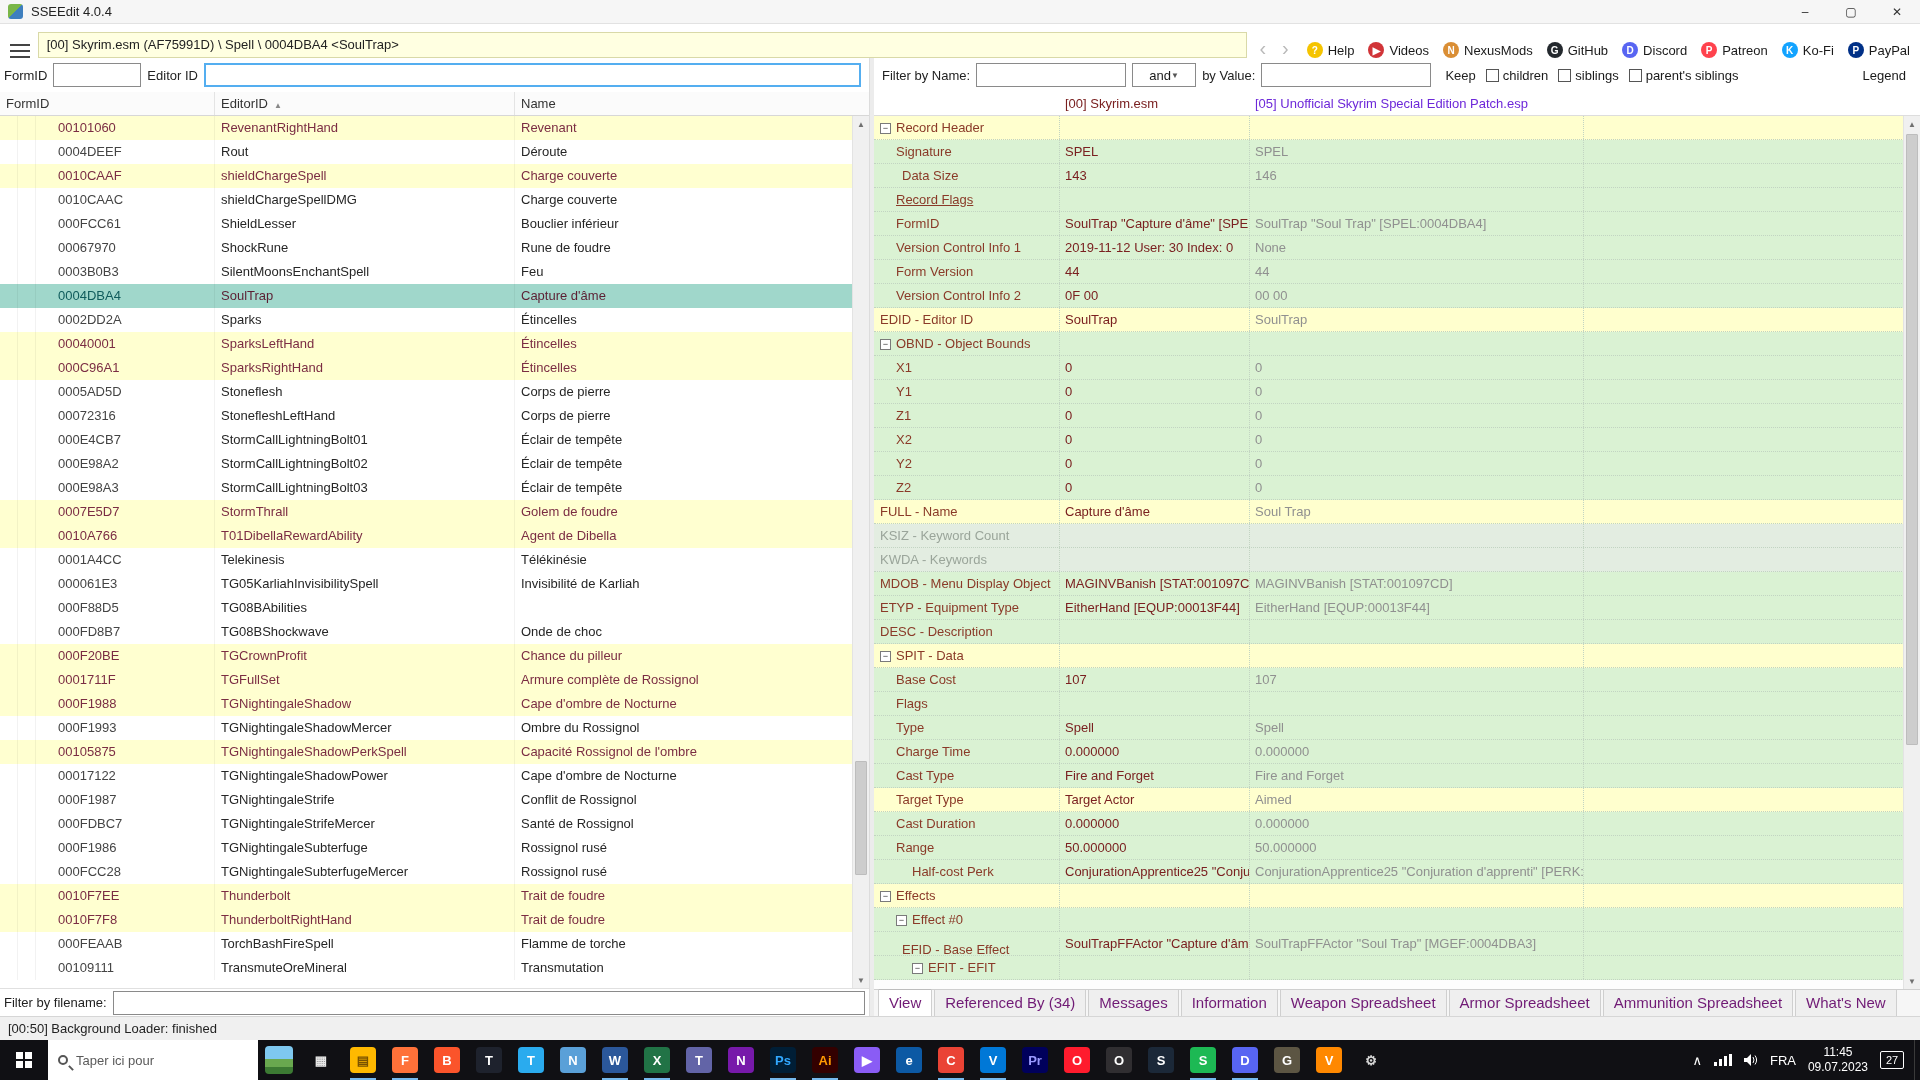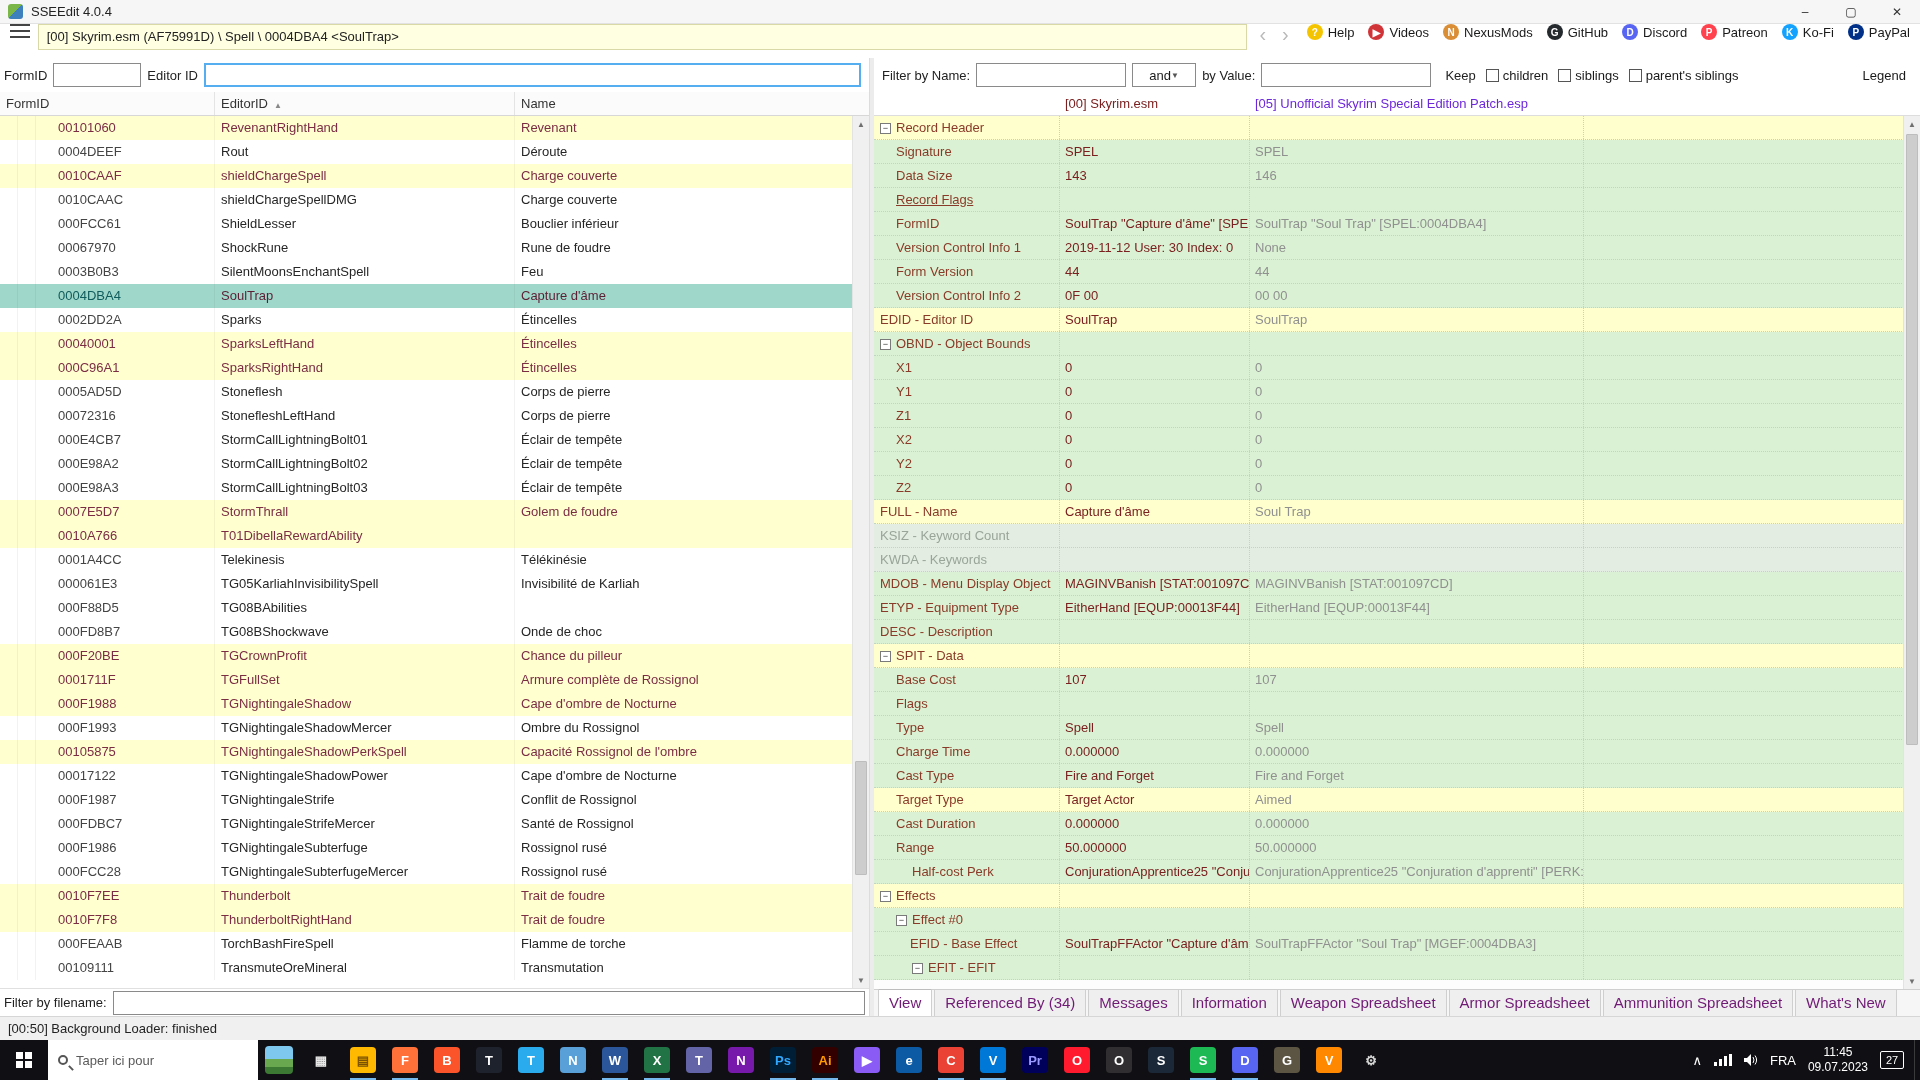--- a/index.html
+++ b/index.html
@@ -9,21 +9,21 @@
   .window{flex:1;display:flex;flex-direction:column;min-height:0;background:#fff}
 
   
   .titlebar{height:24px;display:flex;align-items:center;background:#f6f6f6;border-bottom:1px solid #e2e2e2;padding-left:8px}
   .appicon{width:15px;height:15px;border-radius:3px;background:linear-gradient(135deg,#7ab648 0 50%,#3e7fbe 50% 100%);margin-right:8px}
   .titletext{font-size:13px;color:#222}
   .wincontrols{margin-left:auto;display:flex;height:100%}
   .winbtn{width:46px;height:100%;display:flex;align-items:center;justify-content:center;color:#333;font-size:12px}
 
   
-  .toolbar{height:34px;display:flex;align-items:flex-start;gap:8px;padding:0 10px;background:#fff}
+  .toolbar{height:34px;display:flex;align-items:flex-end;gap:8px;padding:0 10px;background:#fff}
   .hamburger{width:20px;height:14px;display:flex;flex-direction:column;justify-content:space-between}
   .hamburger i{display:block;height:2px;background:#444}
   .breadcrumb{width:1230px;height:26px;line-height:24px;background:#ffffe1;border:1px solid #d9d championship0;border:1px solid #d9d9a8;padding:0 8px;color:#222;overflow:hidden;white-space:nowrap}
   .navarrow{color:#b9b9b9;font-size:20px;line-height:20px;padding:0 4px}
   .tblinks{display:flex;align-items:center;gap:14px;margin-left:6px}
   .tblink{display:flex;align-items:center;gap:5px;white-space:nowrap}
   .tbicon{width:16px;height:16px;border-radius:50%;display:inline-flex;align-items:center;justify-content:center;color:#fff;font-size:10px;font-weight:bold}
 
   
   .main{flex:1;display:flex;min-height:0}
@@ -322,20 +322,21 @@
                 <span class="g"></span>
                 <span class="lc f">0007E5D7</span>
                 <span class="lc e">StormThrall</span>
                 <span class="lc n">Golem de foudre</span>
               </div>
               <div class="lrow y">
                 <span class="g"></span>
                 <span class="g"></span>
                 <span class="lc f">0010A766</span>
                 <span class="lc e">T01DibellaRewardAbility</span>
+                <span class="lc n">Agent de Dibella</span>
               </div>
               <div class="lrow w">
                 <span class="g"></span>
                 <span class="g"></span>
                 <span class="lc f">0001A4CC</span>
                 <span class="lc e">Telekinesis</span>
                 <span class="lc n">Télékinésie</span>
               </div>
               <div class="lrow w">
                 <span class="g"></span>
@@ -514,21 +515,21 @@
                 <span class="tc v2"></span>
                 <span class="tc rest"></span>
               </div>
               <div class="trow green">
                 <span class="tc tl" style="padding-left: 22px;">Signature</span>
                 <span class="tc v1">SPEL</span>
                 <span class="tc v2">SPEL</span>
                 <span class="tc rest"></span>
               </div>
               <div class="trow green">
-                <span class="tc tl" style="padding-left: 22px;">Data Size</span>
+                <span class="tc tl" style="padding-left: 28px;">Data Size</span>
                 <span class="tc v1">143</span>
                 <span class="tc v2">146</span>
                 <span class="tc rest"></span>
               </div>
               <div class="trow green">
                 <span class="tc tl" style="padding-left: 22px; text-decoration: underline;">Record Flags</span>
                 <span class="tc v1"></span>
                 <span class="tc v2"></span>
                 <span class="tc rest"></span>
               </div>
@@ -706,21 +707,21 @@
                 <span class="tc v2"></span>
                 <span class="tc rest"></span>
               </div>
               <div class="trow green">
                 <span class="tc tl" style="padding-left: 22px;"><span class="exp">−</span>Effect #0</span>
                 <span class="tc v1"></span>
                 <span class="tc v2"></span>
                 <span class="tc rest"></span>
               </div>
               <div class="trow green">
-                <span class="tc tl" style="padding-left: 36px;">EFID - Base Effect</span>
+                <span class="tc tl" style="padding-left: 28px; margin-top: 6px;">EFID - Base Effect</span>
                 <span class="tc v1">SoulTrapFFActor "Capture d'âme...</span>
                 <span class="tc v2">SoulTrapFFActor "Soul Trap" [MGEF:0004DBA3]</span>
                 <span class="tc rest"></span>
               </div>
               <div class="trow green">
                 <span class="tc tl" style="padding-left: 38px;"><span class="exp">−</span>EFIT - EFIT</span>
                 <span class="tc v1"></span>
                 <span class="tc v2"></span>
                 <span class="tc rest"></span>
               </div>

